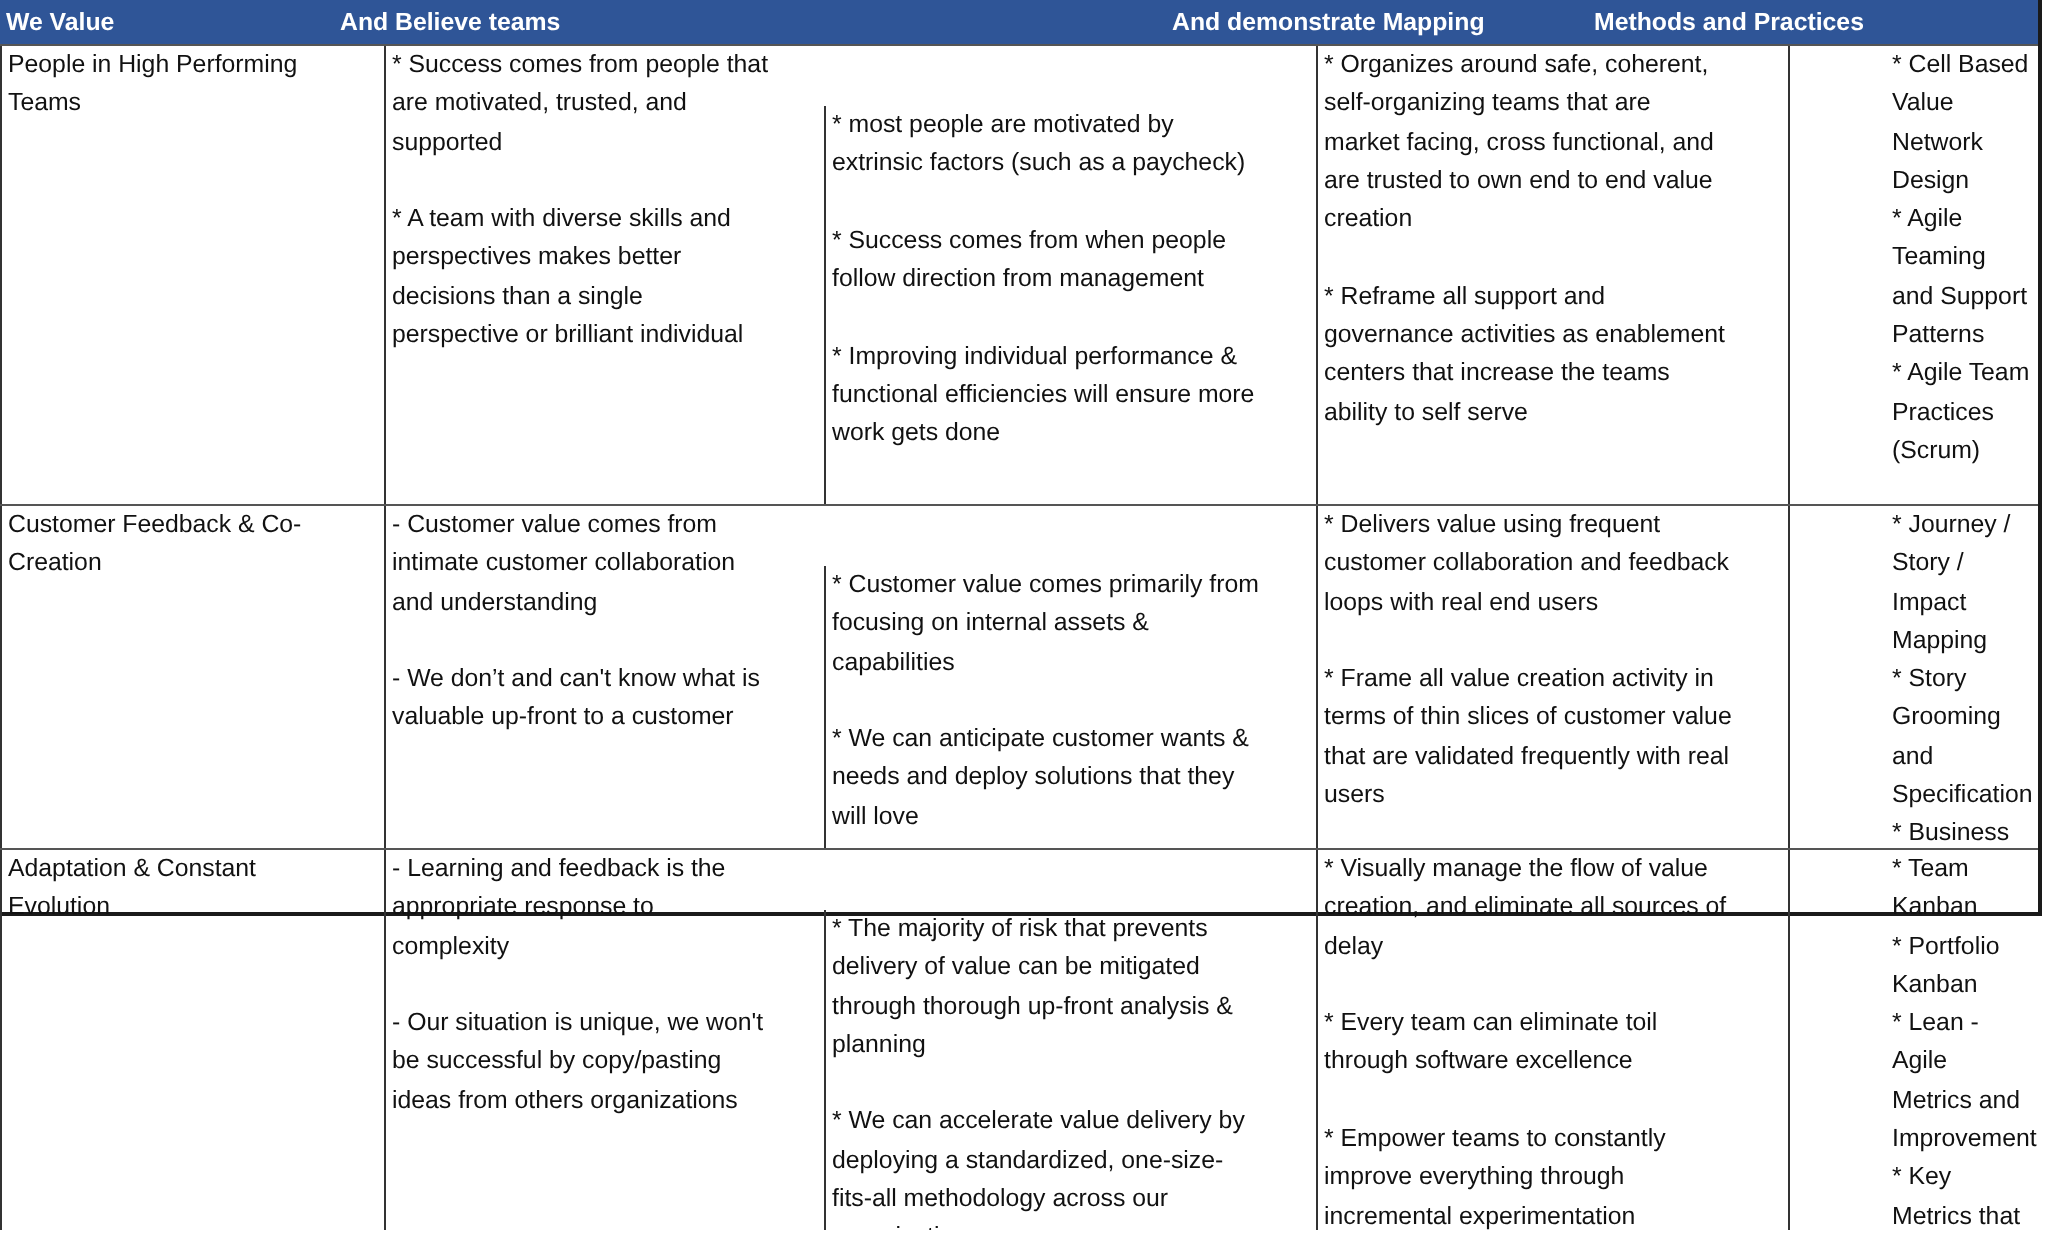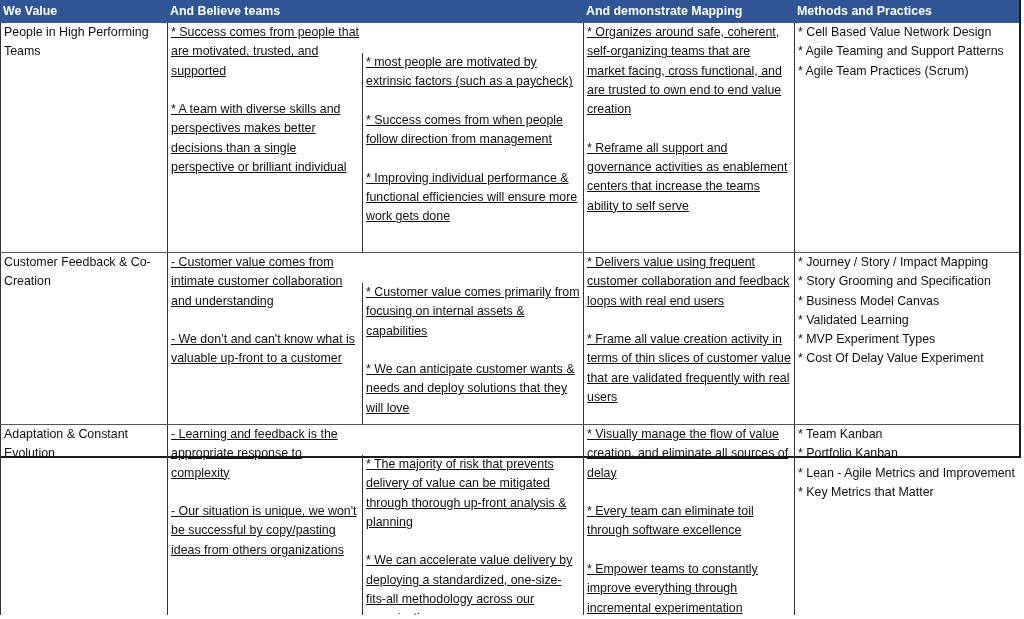--- a/index.html
+++ b/index.html
@@ -9,32 +9,32 @@
     border-right: 2px solid #1a1a1a; border-bottom: 2px solid #1a1a1a;
     box-sizing: border-box;
     font-family: "Liberation Sans", sans-serif; font-size: 12.4px; color: #111;
   }
   .row { position: absolute; left: 0; right: 0; display: flex; }
   .hdr { top: 0; height: 22px; background: #2f5597; }
   .hdr .cell { color: #fff; font-weight: bold; line-height: 22px; padding: 0 3px; border: none; }
   .r1 { top: 22px; height: 230px; }
   .r2 { top: 252px; height: 172px; }
   .r3 { top: 424px; height: 190px; }
-  .row.body { border-top: 1px solid #555; }
+  .row.body { border-top: 1px solid #555; gap: 25px; }
   .cell { box-sizing: border-box; padding: 0 3px; line-height: 19.3px; overflow: hidden; }
   .body .cell { border-left: 1px solid #333; }
   .c1 { width: 167px; }
   .c2 { width: 195px; }
   .c3 { width: 221px; margin-top: 30px; }
   .c4 { width: 211px; }
   .c5 { flex: 1; }
   .body .c1 { border-left: 1px solid #333; }
-  .para { margin: 0 0 19.3px 0; text-decoration: underline; }
+  .para { margin: 0 0 19.3px 0; }
   .para:last-child { margin-bottom: 0; }
-  .li { display: block; }
+  .li { display: block; margin-left: 48px; }
 </style>
 </head>
 <body>
 
 <div class="table">
   <div class="row hdr">
     <div class="cell c1">We Value</div>
     <div class="cell c2">And Believe teams</div>
     <div class="cell c3">As Opposed To</div>
     <div class="cell c4">And demonstrate Mapping</div>

